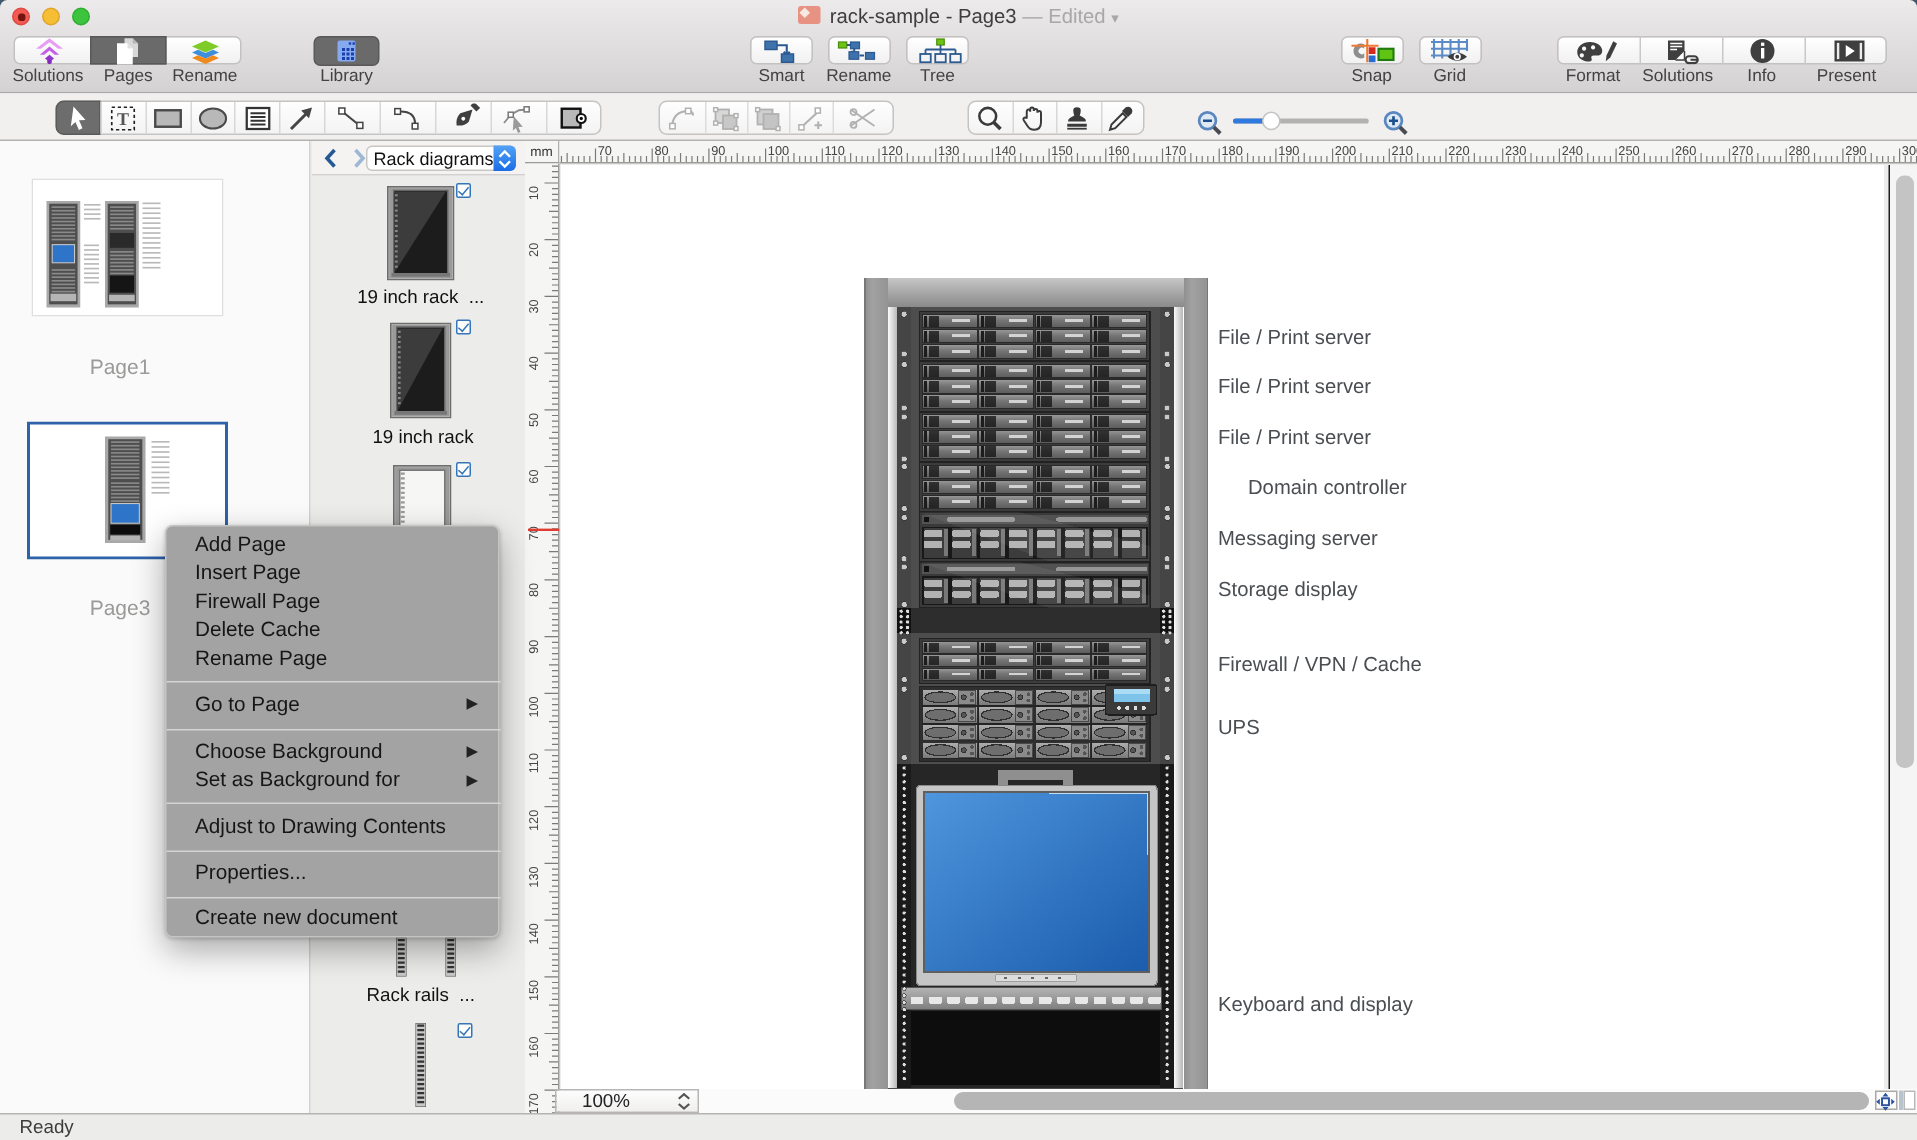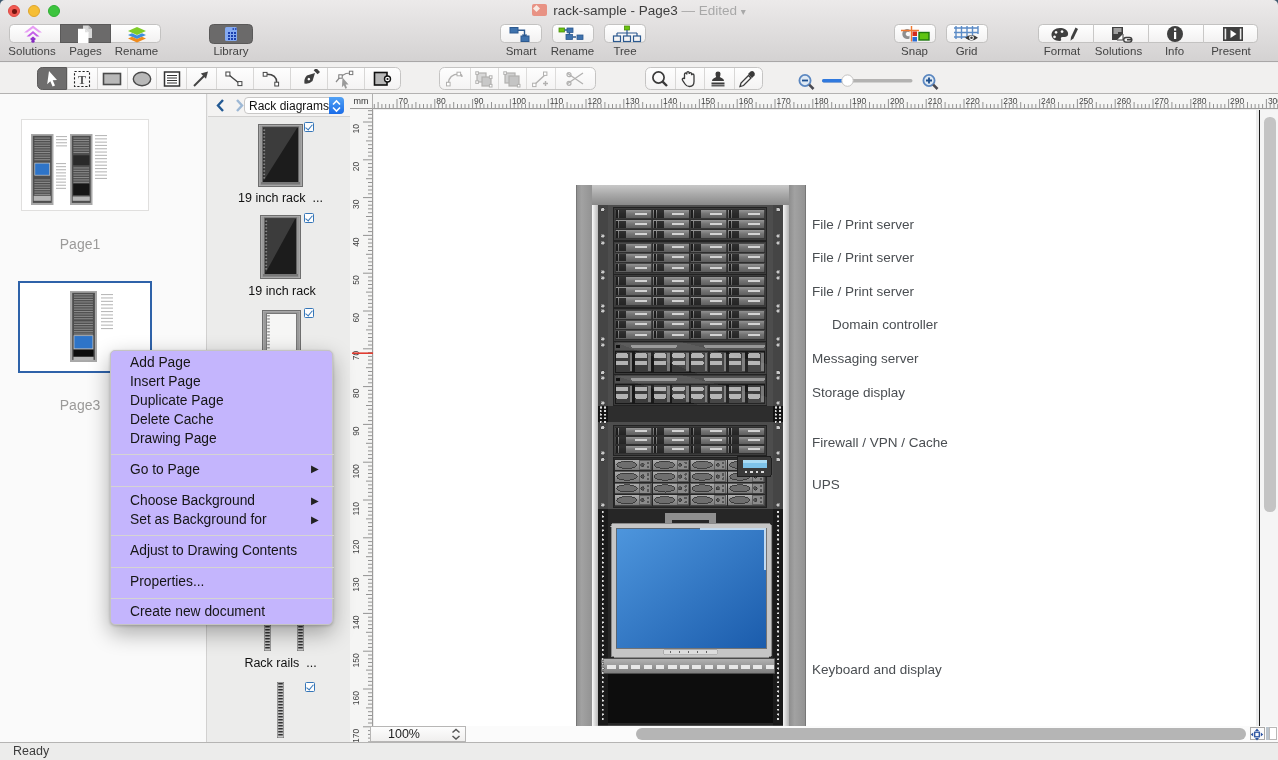--- a/index.html
+++ b/index.html
@@ -19,21 +19,21 @@
 .chk{position:absolute;width:10px;height:10px;border:1px solid #3576b8;border-radius:1.5px;background:#fdfdfd}
 .chk:after{content:"";position:absolute;left:2px;top:0px;width:3px;height:6px;border:solid #3576b8;border-width:0 1.5px 1.5px 0;transform:rotate(40deg)}
 #rulerh{position:absolute;left:373px;top:94px;width:905px;height:15px;background:#f5f5f4;border-bottom:1px solid #9c9b9a}
 #mmbox{position:absolute;left:350px;top:94px;width:23px;height:15px;background:#f5f5f4;border-bottom:1px solid #9c9b9a;border-right:1px solid #b0afae;font-size:9px;color:#333;text-align:center;line-height:14px}
 #rulerv{position:absolute;left:350px;top:109px;width:23px;height:633px;background:#f5f5f4;border-right:1px solid #9c9b9a}
 #canvas{position:absolute;left:374px;top:110px;width:882px;height:616px;background:#fff}
 #vscroll{position:absolute;left:1259px;top:110px;width:19px;height:616px;background:#f5f5f5;border-left:1.5px solid #1c1c1c}
 #hscrollrow{position:absolute;left:374px;top:726px;width:904px;height:16px;background:#fbfbfb}
 #zoombox{position:absolute;left:370px;top:726px;width:96px;height:16px;background:linear-gradient(#fdfdfd,#f0efee);border:1px solid #b7b6b5;font-size:12.5px;color:#222;line-height:14px;padding-left:17px}
 #statusbar{position:absolute;left:0;top:742px;width:1278px;height:18px;background:#ececeb;border-top:1px solid #b5b4b3;font-size:12.5px;color:#3c3c3c;line-height:17px;padding-left:13px}
-#menu{position:absolute;left:110px;top:350px;width:223px;height:275px;background:#c4b5fd;border:1px solid #c5c4c2;border-radius:5px;box-shadow:0 8px 22px rgba(0,0,0,0.33),0 1px 3px rgba(0,0,0,0.2);z-index:50}
+#menu{position:absolute;left:110px;top:350px;width:223px;height:275px;background:#a3a3a3;border:1px solid #c5c4c2;border-radius:5px;box-shadow:0 8px 22px rgba(0,0,0,0.33),0 1px 3px rgba(0,0,0,0.2);z-index:50}
 .mi{position:absolute;left:19px;font-size:13.8px;color:#161616;white-space:nowrap}
 .msep{position:absolute;left:0;width:223px;height:1px;background:#d5d4d2}
 .marr{position:absolute;font-size:10px;color:#222}
 .rlabel{position:absolute;font-size:13.5px;color:#4a4e52;white-space:nowrap}
 .pglabel{position:absolute;font-size:14px;color:#9b9a99;text-align:center;transform:translateX(-50%)}
 
 </style></head><body>
 <div class="abs" style="left:0;top:0;width:12px;height:12px;background:#3e586e"></div>
 <div class="abs" style="left:1266px;top:0;width:12px;height:12px;background:#3e586e"></div>
 <div id="titlebar"></div>
@@ -1254,23 +1254,23 @@
 <svg class="abs" style="left:1250px;top:727.5px" width="14" height="13" viewBox="0 0 14 13">
 <rect x="4.7" y="4.2" width="4.6" height="4.6" fill="none" stroke="#2a52a0" stroke-width="1.3"></rect>
 <path d="M7 0.5 L9 3 L5 3 Z M7 12.5 L9 10 L5 10 Z M0.8 6.5 L3.2 4.5 L3.2 8.5 Z M13.2 6.5 L10.8 4.5 L10.8 8.5 Z" fill="#2a52a0"></path>
   </svg>
 <div class="abs" style="left:1266px;top:726.5px;width:2.5px;height:13.5px;background:#b9c3cc"></div>
 <div class="abs" style="left:1269px;top:726.5px;width:7.5px;height:13.5px;background:#fff;border:1px solid #b9b8b7"></div>
 <div id="statusbar">Ready</div>
 <div id="menu">
 <div class="mi" style="top:4.0px">Add Page</div>
 <div class="mi" style="top:23.0px">Insert Page</div>
-<div class="mi" style="top:42.0px">Duplicate Page</div>
+<div class="mi" style="top:42.0px">Firewall Page</div>
 <div class="mi" style="top:61.0px">Delete Cache</div>
-<div class="mi" style="top:80.0px">Drawing Page</div>
+<div class="mi" style="top:80.0px">Rename Page</div>
 <div class="mi" style="top:110.5px">Go to Page</div>
 <div class="mi" style="top:142.0px">Choose Background</div>
 <div class="mi" style="top:161.0px">Set as Background for</div>
 <div class="mi" style="top:191.5px">Adjust to Drawing Contents</div>
 <div class="mi" style="top:222.5px">Properties...</div>
 <div class="mi" style="top:253.0px">Create new document</div>
 <div class="marr" style="left:200px;top:112.0px">▶</div>
 <div class="marr" style="left:200px;top:143.5px">▶</div>
 <div class="marr" style="left:200px;top:162.5px">▶</div>
 <div class="msep" style="top:102.5px"></div>

